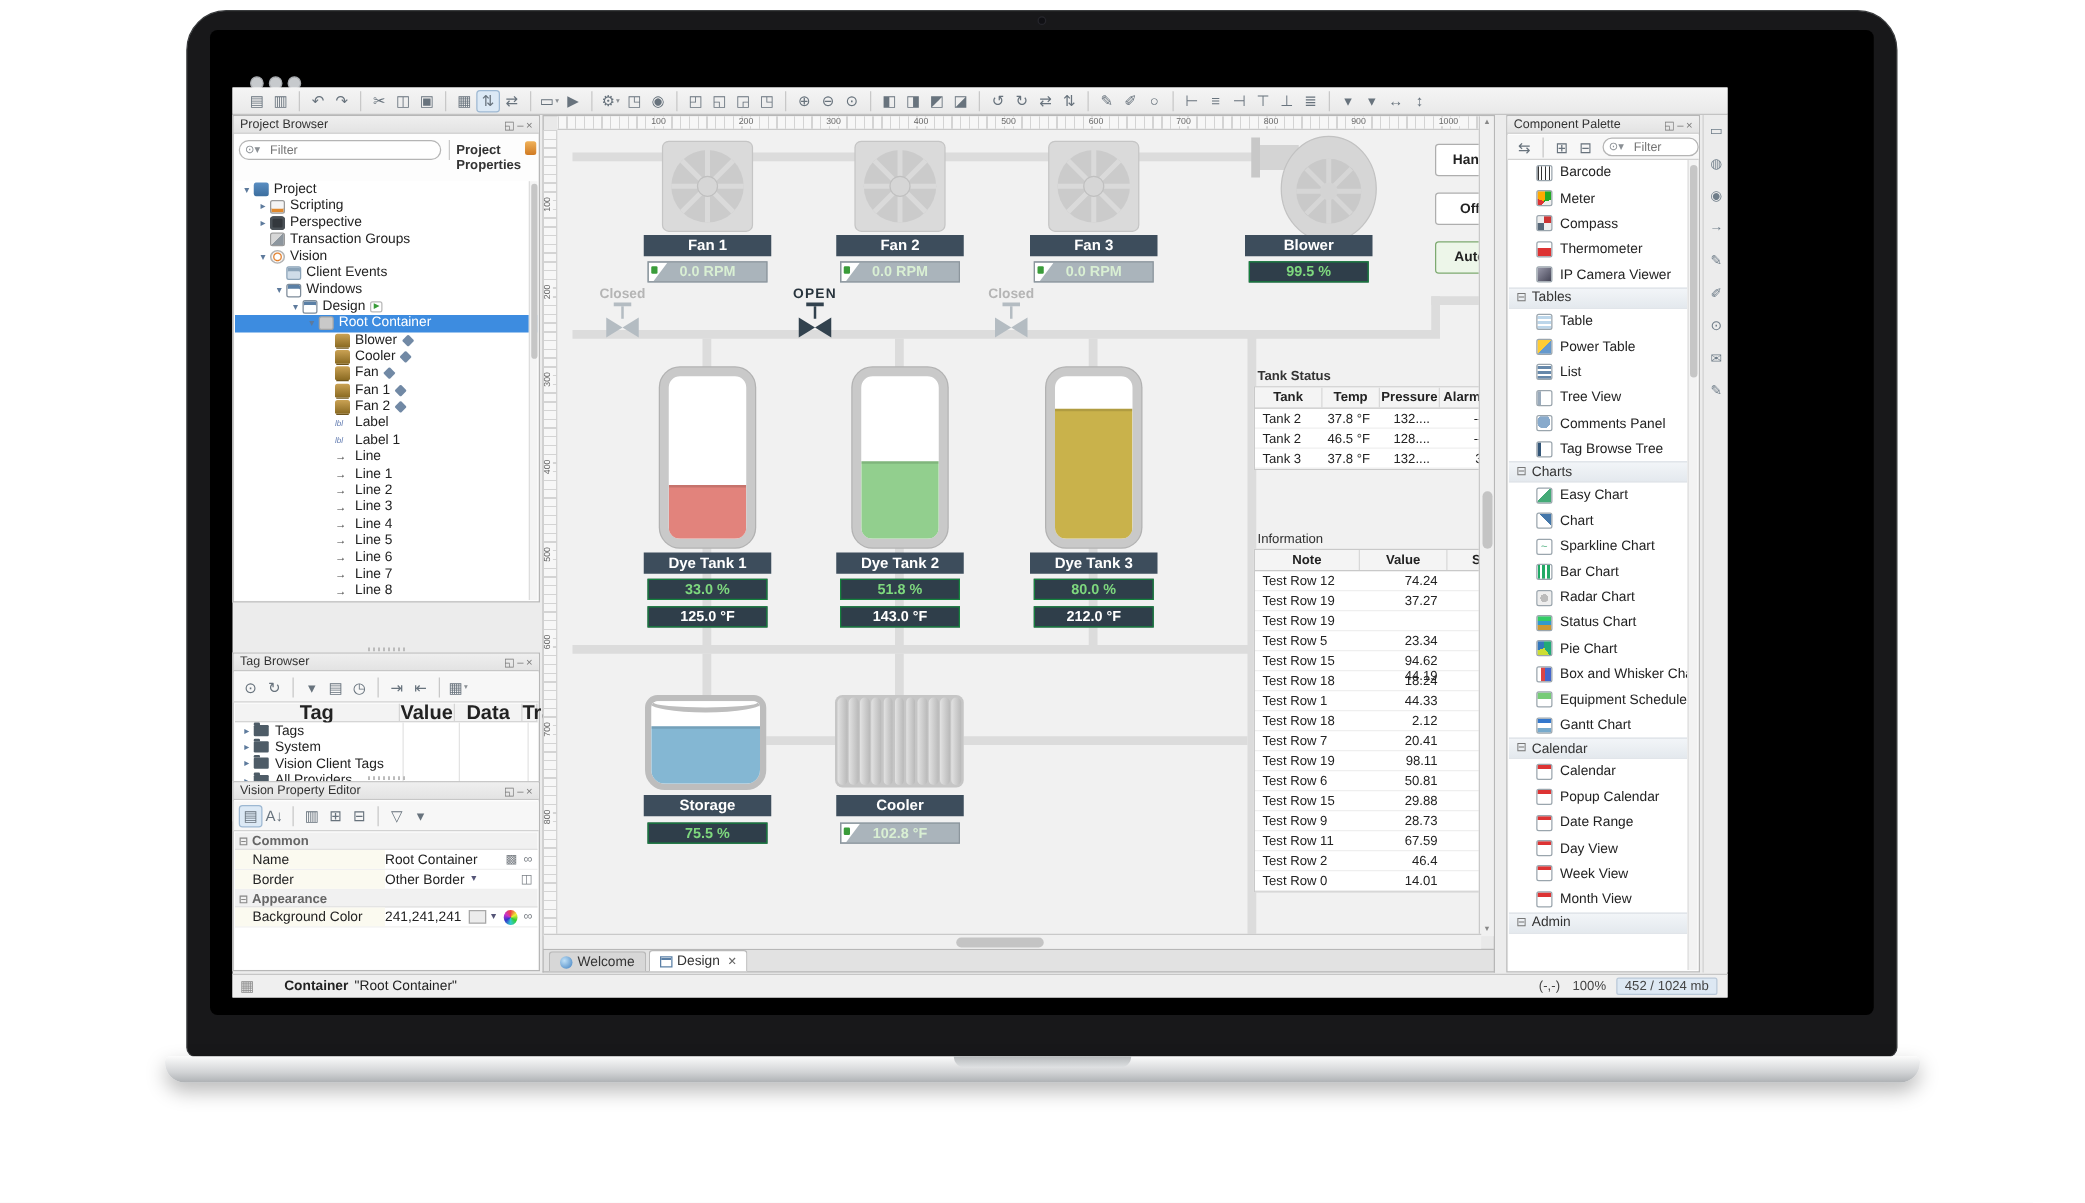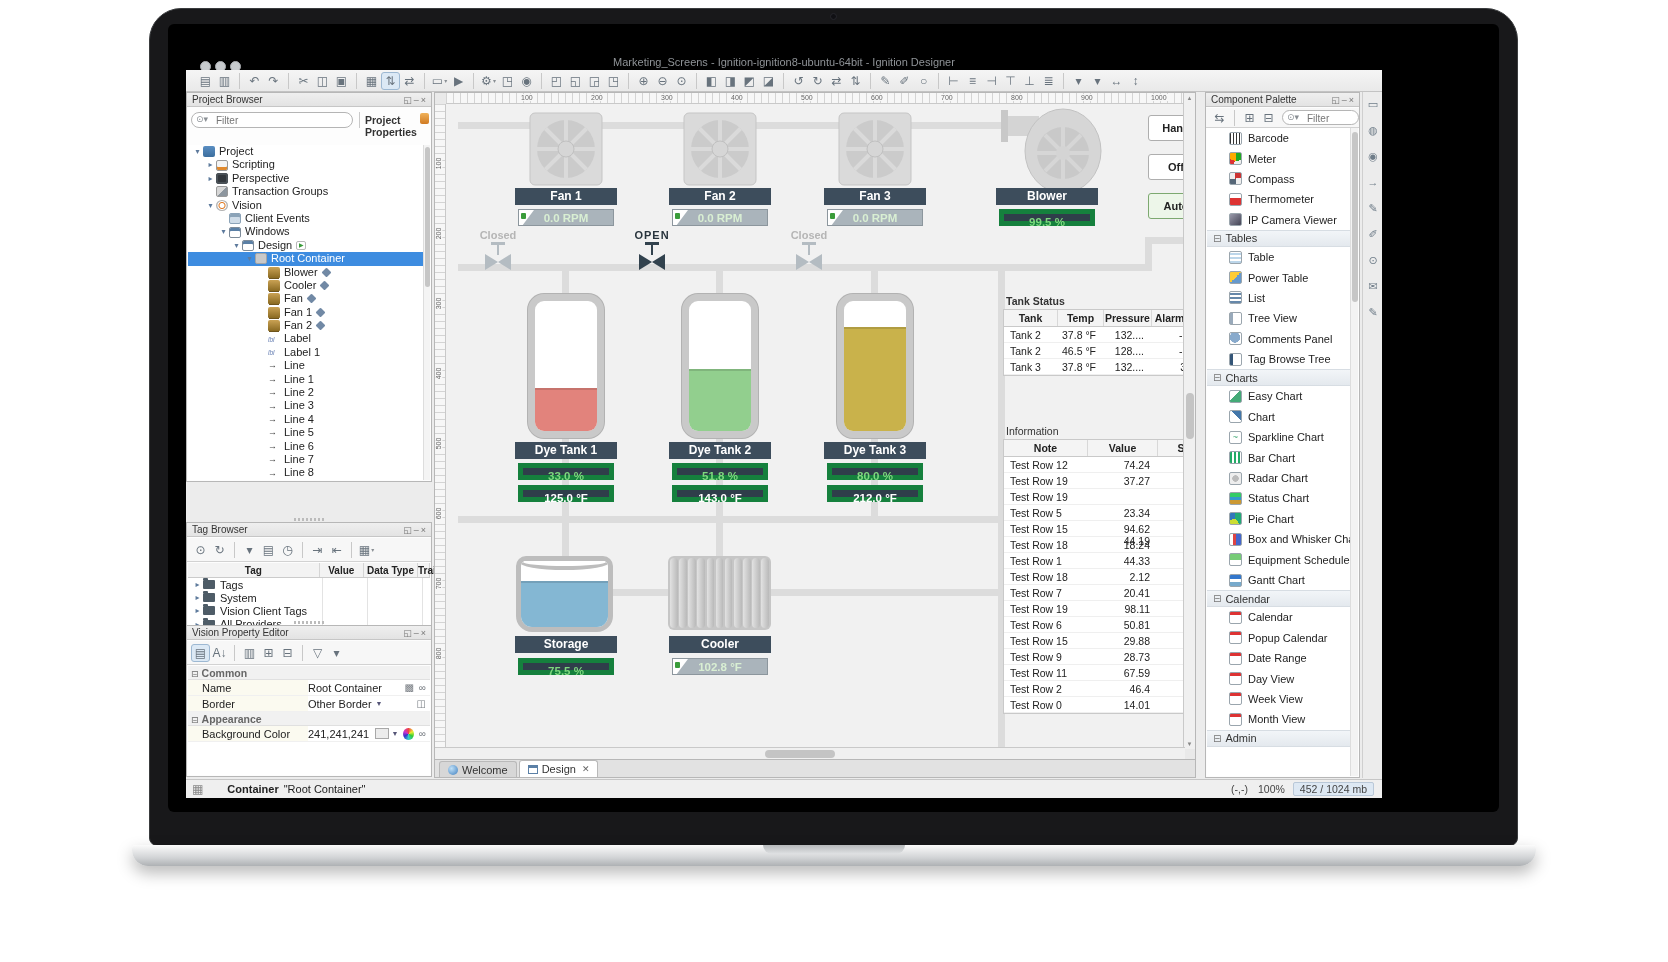--- a/index.html
+++ b/index.html
@@ -58,21 +58,21 @@
   .ic-container{background:#c9c9c9;border:1px solid #a5a5a5;}
   .ic-stamp{background:linear-gradient(#caa254,#8a6a22);border-radius:2px 2px 1px 1px;box-shadow:0 2px 0 -1px #6e541c;}
   .ic-label{background:transparent;color:#6b83b5;font-size:6.5px;font-style:italic;line-height:11px;}
   .ic-line{background:transparent;color:#444;font-size:9px;line-height:11px;}
   .vscroll{position:absolute;right:1px;top:52px;bottom:1px;width:7px;background:#f4f4f4;border-left:1px solid #ddd;}
   .vthumb{position:absolute;left:1px;width:5px;background:#c6c6c6;border-radius:3px;}
   
   .tbtool{position:absolute;left:0;top:15px;right:0;height:24px;border-bottom:1px solid #d2d2d2;background:#f7f7f7;
           display:flex;align-items:center;padding-left:4px;}
   .thead{position:absolute;left:1px;top:40px;right:1px;height:15px;background:#f3f3f3;border-bottom:1px solid #cbcbcb;display:flex;}
-  .thead span{font-size:10px;font-weight:bold;text-align:center;border-right:1px solid #d5d5d5;line-height:15px;}
+  .thead span{font-size:16px;font-weight:bold;text-align:center;border-right:1px solid #d5d5d5;line-height:15px;}
   .tbody{position:absolute;left:1px;top:55px;right:1px;bottom:1px;background:#fff;}
   .colline{position:absolute;top:0;bottom:0;width:1px;background:#e3e3e3;}
   .frow{height:13.2px;display:flex;align-items:center;font-size:11px;}
   .folder{width:12px;height:9px;background:#4e5c67;border-radius:1px;margin-right:5px;position:relative;flex:0 0 auto;}
   .folder:before{content:"";position:absolute;left:0;top:-2px;width:5px;height:2px;background:#4e5c67;border-radius:1px 1px 0 0;}
   
   .prow{display:flex;height:16px;line-height:16px;font-size:11px;border-bottom:1px solid #f0f0f0;align-items:center;}
   .plabel{width:120px;padding-left:14px;background:#fbfaf0;height:100%;flex:0 0 auto;}
   .psec{height:14px;line-height:14px;font-size:10.5px;color:#666;font-weight:bold;background:#f1f1f1;
         border-bottom:1px solid #e0e0e0;padding-left:3px;}
@@ -86,21 +86,21 @@
   .hruler{position:absolute;left:11px;top:0;width:739px;height:11px;background:#f7f7f7;border-bottom:1px solid #c9c9c9;
           overflow:hidden;background-image:repeating-linear-gradient(90deg,#d4d4d4 0 1px,transparent 1px 7px);}
   .vruler{position:absolute;left:0;top:11px;width:11px;height:645px;background:#f7f7f7;border-right:1px solid #c9c9c9;
           background-image:repeating-linear-gradient(0deg,#d4d4d4 0 1px,transparent 1px 7px);}
   .rnum{position:absolute;font-size:7px;color:#666;background:#f7f7f7;padding:0 1px;}
   .cv{position:absolute;left:11px;top:11px;width:739px;height:645px;background:#f1f1f1;overflow:hidden;}
   .pipe{position:absolute;background:#dcdcdc;}
   .devlabel{position:absolute;height:17px;background:#3d4d5c;color:#fff;font-weight:bold;font-size:12px;
             text-align:center;line-height:17px;}
   .devval{position:absolute;height:17px;background:#2f3e4a;color:#7ed87e;font-weight:bold;font-size:11.5px;
-          text-align:center;line-height:17px;border:5px solid #15803d;}
+          text-align:center;line-height:17px;border:1px solid #15803d;}
   .devval.white{color:#fff;text-align:center;}
   .devval.gray{background:#aab4bb;border:1px solid #8c969d;color:#d9efd3;overflow:hidden;}
   .qbadge{position:absolute;left:0;top:0;width:15px;height:100%;background:#fff;
           clip-path:polygon(0 0,100% 0,25% 100%,0 100%);}
   .qbadge i{position:absolute;left:2px;top:3px;width:5px;height:6px;background:#3a9c3a;border-radius:1px;}
   .fanbody{position:absolute;width:74px;height:74px;}
   .tank{position:absolute;width:76px;height:144px;background:#fff;border:7px solid #c9c9c9;border-radius:16px;
         overflow:hidden;box-shadow:0 0 0 1px #b2b2b2;}
   .tfill{position:absolute;left:0;right:0;bottom:0;border-top:2px solid rgba(0,0,0,.12);}
   .valve{position:absolute;width:26px;height:38px;}
@@ -159,21 +159,20 @@
 <body>
 
 <div class="page">
   <div class="lid"></div>
   <div class="glass"></div>
   <div class="camera"></div>
 
   <div class="tl" style="left:200px"></div>
   <div class="tl" style="left:215px"></div>
   <div class="tl" style="left:230px"></div>
-  <div class="win-title">Marketing_Screens - Ignition-ignition8-ubuntu-64bit - Ignition Designer</div>
 
   <div class="app">
     <div class="toolbar" id="toolbar">
         <span class="tb">▤</span>
         <span class="tb">▥</span>
         <span class="tb-sep"></span>
         <span class="tb">↶</span>
         <span class="tb">↷</span>
         <span class="tb-sep"></span>
         <span class="tb">✂</span>

